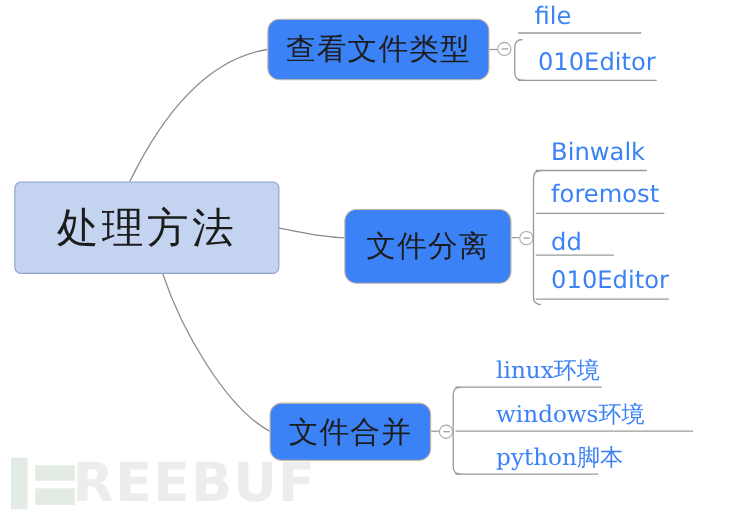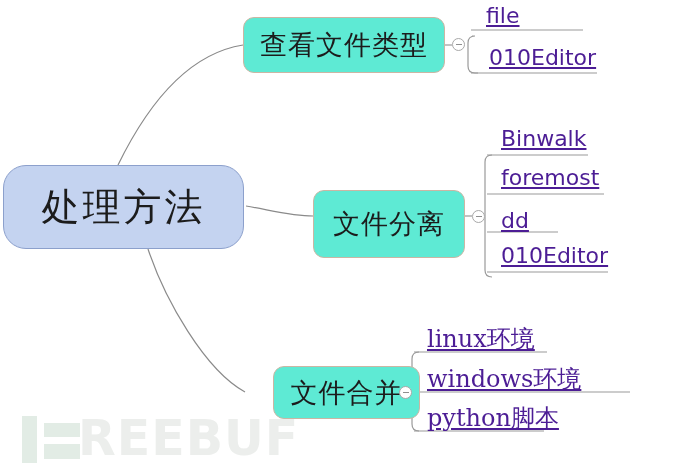--- a/index.html
+++ b/index.html
@@ -47,35 +47,35 @@
   .node {
     position: absolute;
     box-sizing: border-box;
     display: flex;
     align-items: center;
     justify-content: center;
     white-space: nowrap;
   }
 
   .node-root {
-    left: 3px;
+    left: 13px;
     top: 165px;
     width: 241px;
     height: 84px;
     background: #c4d3f0;
     border: 1.3px solid #8ca0cc;
-    border-radius: 23px;
+    border-radius: 6px;
     font-size: 38px;
     color: #1c1c1c;
     letter-spacing: 3px;
     font-family: "DejaVu Serif", "Liberation Serif", serif;
   }
 
   .node-branch {
-    background: #5eead4;
+    background: #3b82f6;
     border: 1.2px solid #cbb6a4;
     border-radius: 11px;
     color: #1c1c1c;
     font-family: "DejaVu Serif", "Liberation Serif", serif;
   }
 
   .node-b1 {
     left: 243px;
     top: 17px;
     width: 202px;
@@ -91,21 +91,20 @@
     font-size: 27px;
     letter-spacing: 1px;
   }
   .node-b3 {
     left: 245px;
     top: 366px;
     width: 147px;
     height: 53px;
     font-size: 27px;
     letter-spacing: 1px;
-    margin-left: 28px;
   }
 
   
   .toggle {
     position: absolute;
     width: 13px;
     height: 13px;
     border-radius: 50%;
     border: 1.1px solid #a8a8a8;
     background: #ffffff;
@@ -121,34 +120,34 @@
     background: #8f8f8f;
   }
   .tg1 { left: 452px; top: 38px; }
   .tg2 { left: 472px; top: 210px; }
   .tg3 { left: 399px; top: 386px; }
 
   
   .leaf {
     position: absolute;
     white-space: nowrap;
-    color: #4c1d95;
+    color: #3b82f6;
     font-size: 22px;
     font-family: "DejaVu Sans", "Liberation Sans", sans-serif;
-    text-decoration: underline;
   }
   .leaf-cjk {
     font-family: "DejaVu Serif", "Liberation Serif", serif;
-    font-size: 24px;
+    font-size: 21px;
+    margin-left: 24px;
   }
 
   
   #watermark {
     position: absolute;
-    left: 16px;
+    left: 4px;
     top: 408px;
     width: 250px;
     height: 58px;
     text-align: center;
   }
   .wm-text {
     position: absolute;
     left: 62px;
     top: 2px;
     font-size: 49px;

